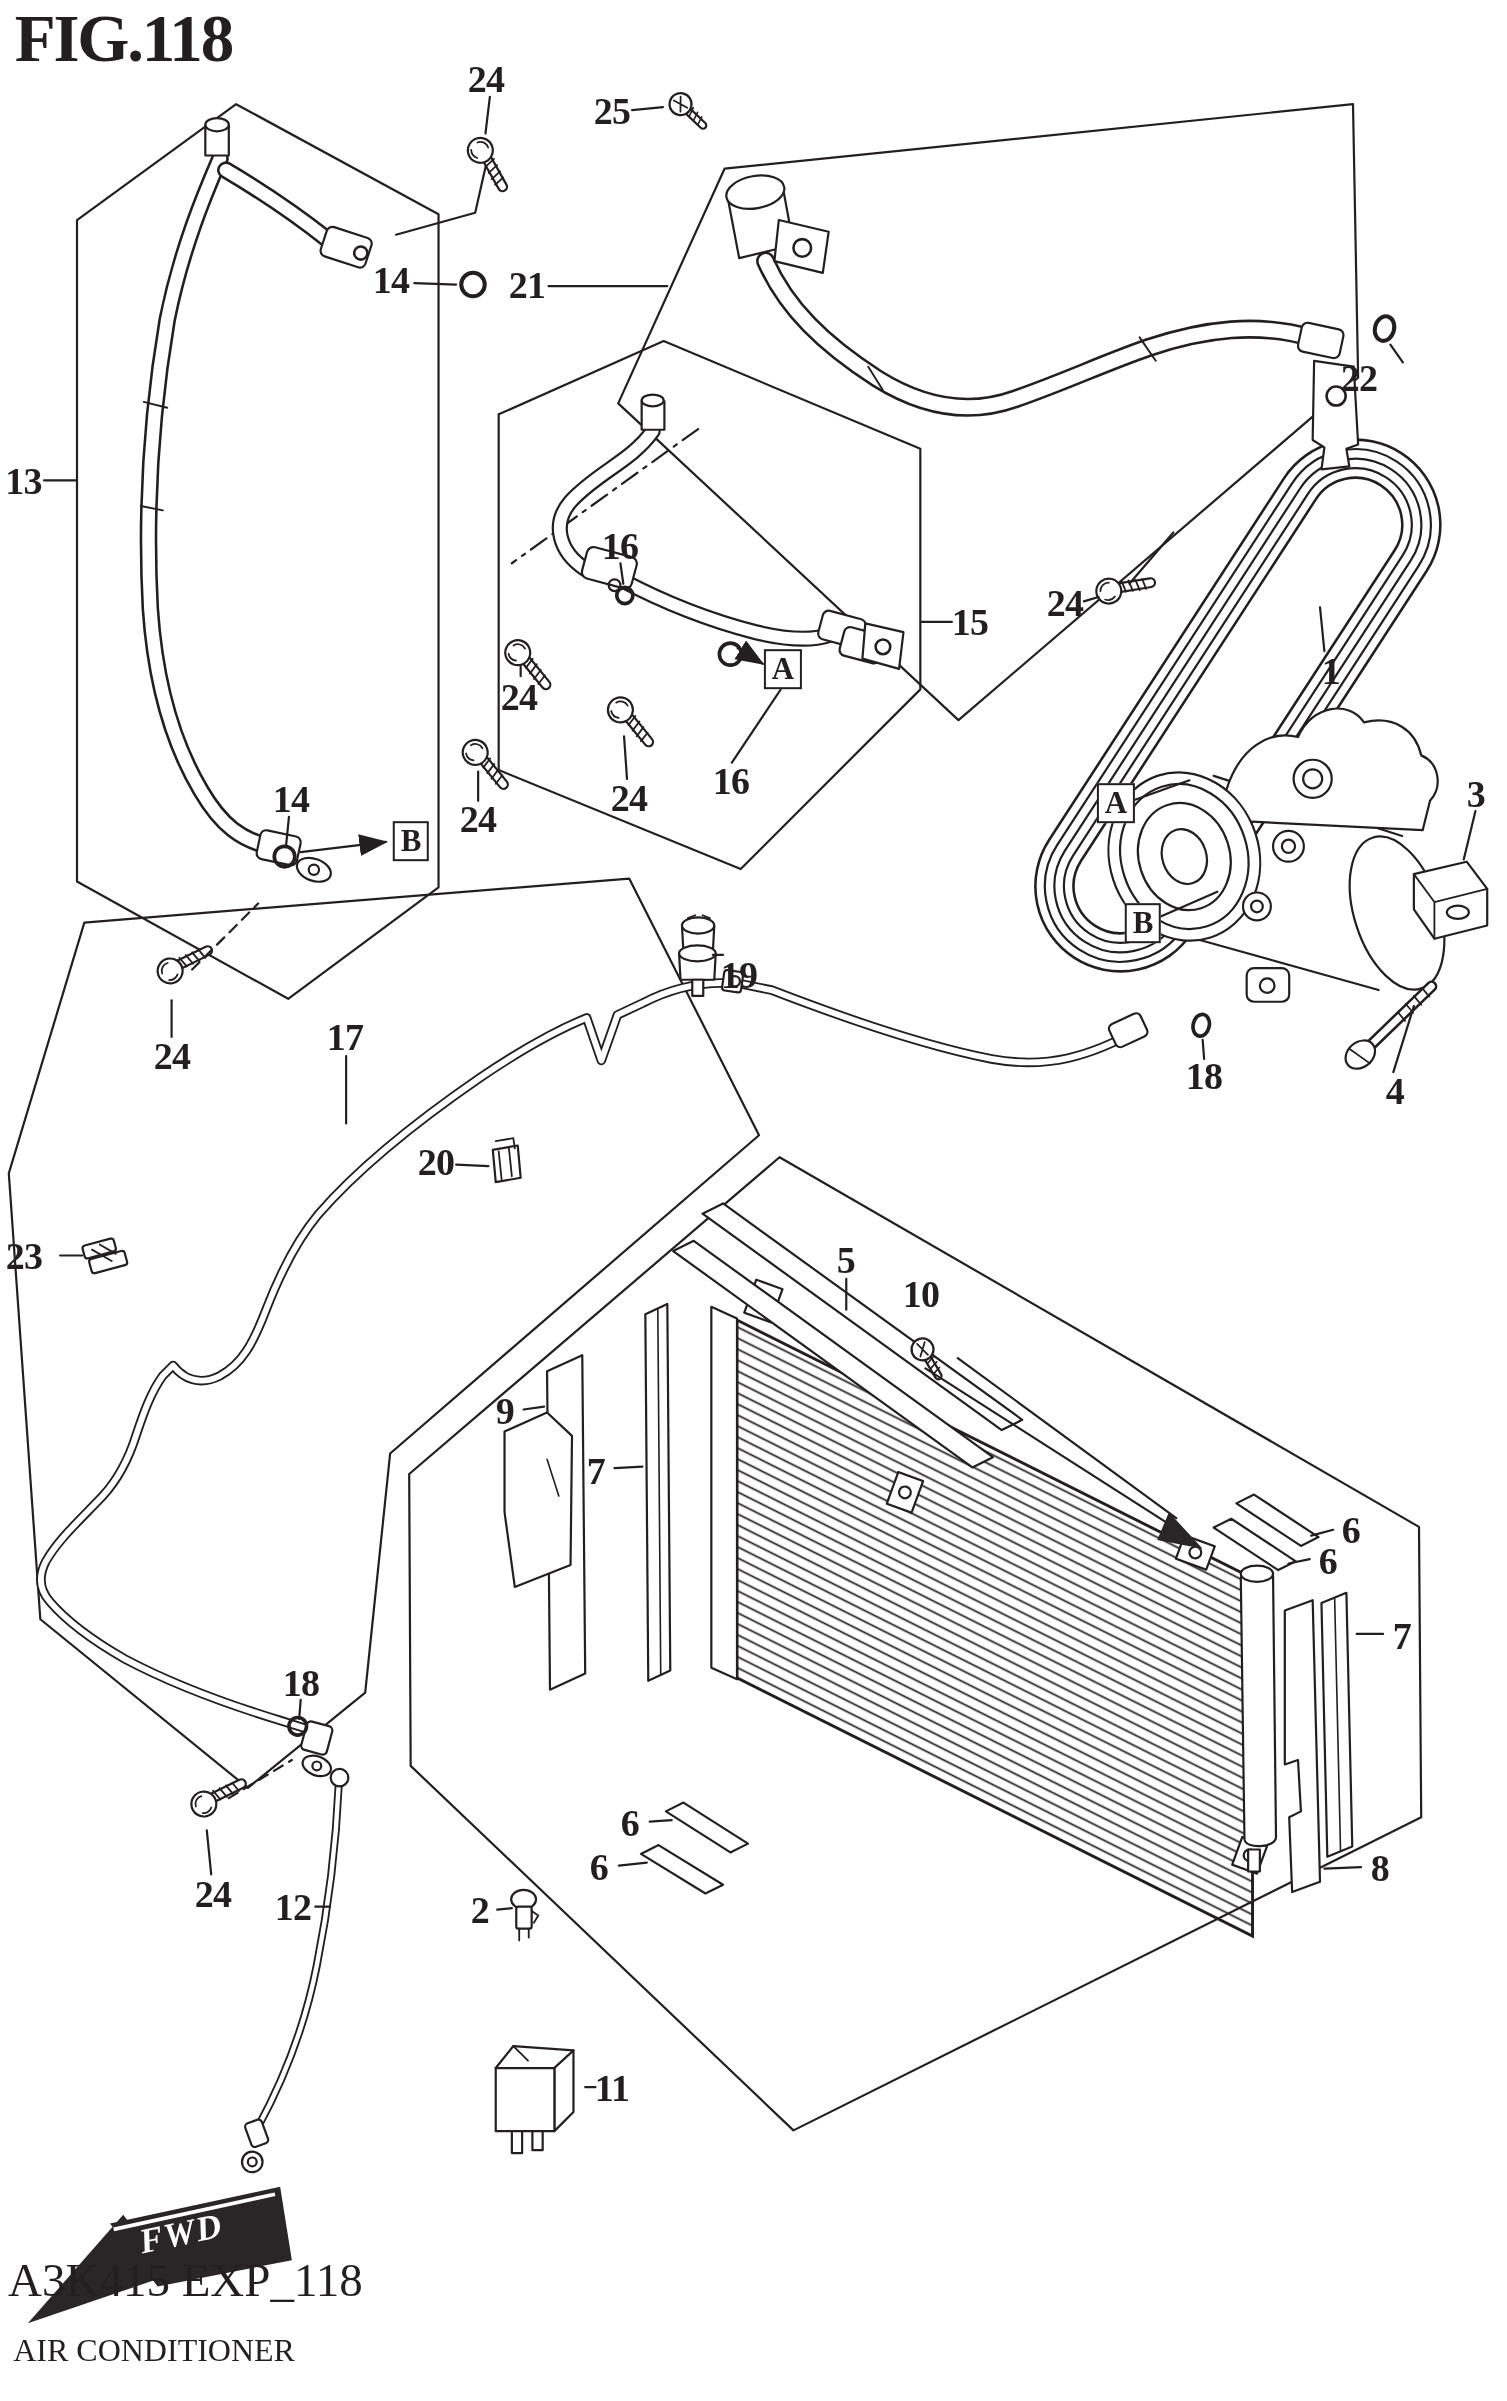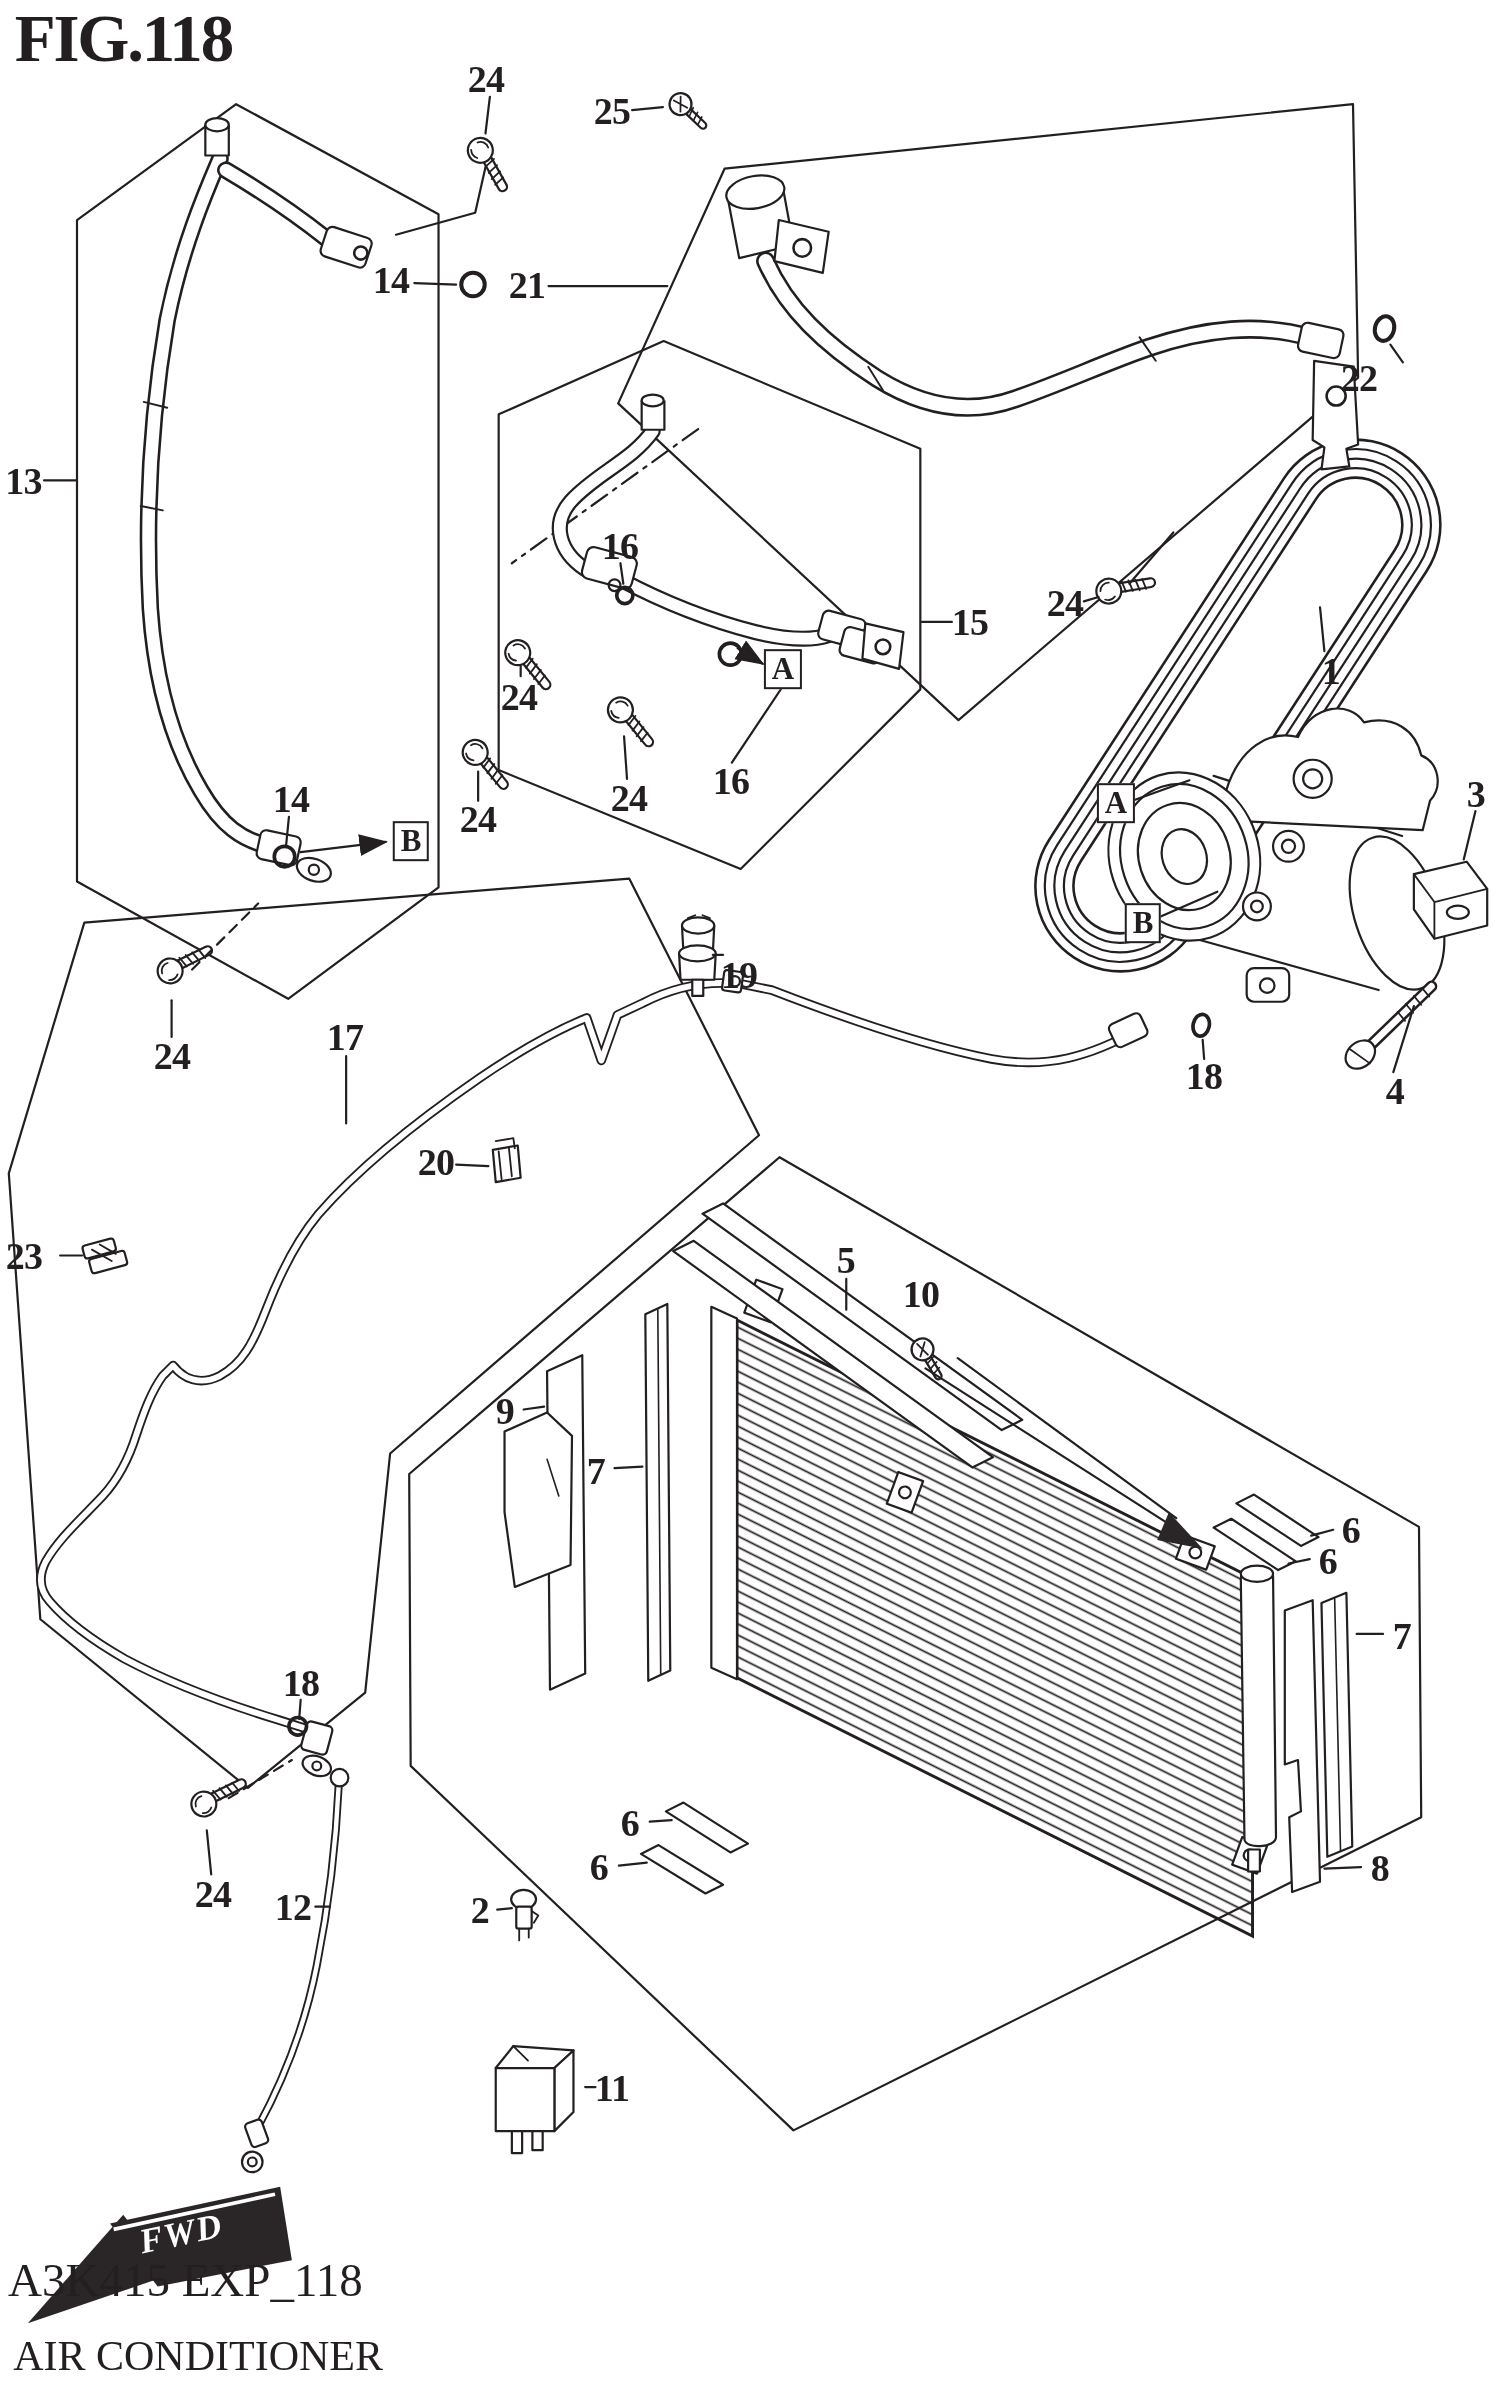--- a/index.html
+++ b/index.html
@@ -12,21 +12,21 @@
   .to{fill:none;stroke:#231f20;stroke-linecap:round;stroke-linejoin:round;}
   .ti{fill:none;stroke:#ffffff;stroke-linecap:round;stroke-linejoin:round;}
   .label-layer{position:absolute;left:0;top:0;width:100%;height:100%;pointer-events:none;}
   .callout{position:absolute;transform:translate(-50%,-50%);
            font-size:38px;font-weight:700;letter-spacing:-0.7px;color:#231f20;white-space:nowrap;}
   .boxed{position:absolute;transform:translate(-50%,-50%);
          font-size:31px;font-weight:700;color:#231f20;border:2.9px solid #231f20;
          background:#fff;padding:0 5.9px;line-height:1.15;}
   .page-title{position:absolute;left:14.7px;top:0px;font-size:67px;font-weight:700;letter-spacing:-2.2px;}
   .footer-code{position:absolute;left:8px;top:2253px;font-size:47px;font-weight:400;}
-  .footer-name{position:absolute;left:13.2px;top:2332px;font-size:42px;font-weight:400;}
+  .footer-name{position:absolute;left:13.2px;top:2332px;font-size:32px;font-weight:400;}
   .fwd-text{position:absolute;left:139px;top:2214px;font-size:35px;font-weight:700;font-style:italic;
             color:#fff;transform:rotate(-12deg);letter-spacing:1.5px;}
 </style>
 </head>
 <body>
 
 <div class="stage">
 
 <svg width="1507" height="2401" viewBox="0 0 2055 3274">
   <defs>

